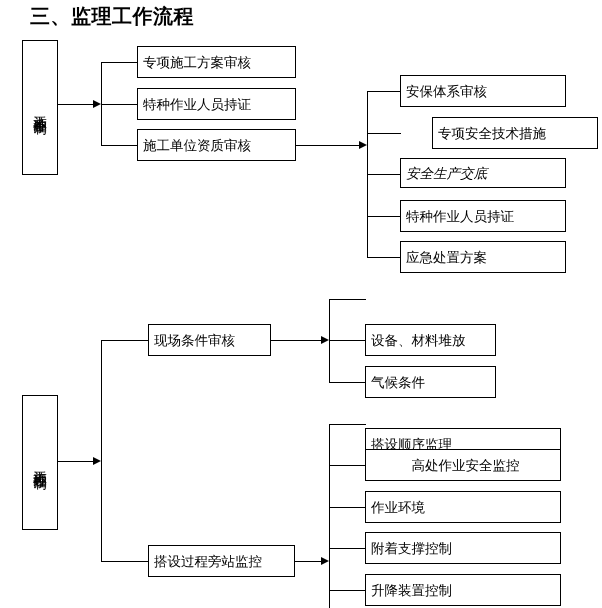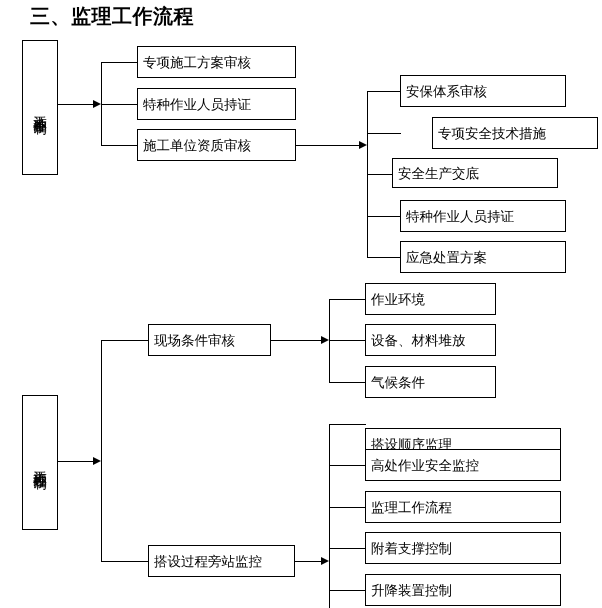--- a/index.html
+++ b/index.html
@@ -117,21 +117,21 @@
   <div class="edge hline" style="left:367px; top:174px; width:34px;"></div>
   <div class="edge hline" style="left:367px; top:216px; width:34px;"></div>
   <div class="edge hline" style="left:367px; top:257px; width:34px;"></div>
 
   <div class="node h" style="left:400px; top:75px; width:166px; height:32px;">
     <span>安保体系审核</span>
   </div>
   <div class="node h" style="left:404px; top:117px; width:166px; height:32px;margin-left:28px;">
     <span>专项安全技术措施</span>
   </div>
-  <div class="node h" style="left:392px; top:158px; width:166px; height:30px;">
+  <div class="node h" style="left:400px; top:158px; width:166px; height:30px;font-style:italic;">
     <span>安全生产交底</span>
   </div>
   <div class="node h" style="left:400px; top:200px; width:166px; height:32px;align-items:center;">
     <span>特种作业人员持证</span>
   </div>
   <div class="node h" style="left:400px; top:241px; width:166px; height:32px;">
     <span>应急处置方案</span>
   </div>
 
   <div class="node v" style="left:22px; top:395px; width:36px; height:135px;">
@@ -155,23 +155,20 @@
 
   <div class="edge hline" style="left:271px; top:340px; width:52px;"></div>
   <div class="arrow" style="left:321px; top:336px;"></div>
 
   <div class="edge vline" style="left:329px; top:299px; width:1.4px; height:84px;"></div>
 
   <div class="edge hline" style="left:329px; top:299px; width:37px;"></div>
   <div class="edge hline" style="left:329px; top:340px; width:37px;"></div>
   <div class="edge hline" style="left:329px; top:382px; width:37px;"></div>
 
-  <div class="node h" style="left:365px; top:283px; width:131px; height:32px;">
-    <span>作业环境</span>
-  </div>
   <div class="node h" style="left:365px; top:324px; width:131px; height:32px;">
     <span>设备、材料堆放</span>
   </div>
   <div class="node h" style="left:365px; top:366px; width:131px; height:32px;">
     <span>气候条件</span>
   </div>
 
   <div class="edge hline" style="left:295px; top:561px; width:28px;"></div>
   <div class="arrow" style="left:321px; top:557px;"></div>
 
@@ -179,25 +176,25 @@
 
   <div class="edge hline" style="left:329px; top:424px; width:37px;"></div>
   <div class="edge hline" style="left:329px; top:465px; width:37px;"></div>
   <div class="edge hline" style="left:329px; top:507px; width:37px;"></div>
   <div class="edge hline" style="left:329px; top:548px; width:37px;"></div>
   <div class="edge hline" style="left:329px; top:590px; width:37px;"></div>
 
   <div class="node h" style="left:365px; top:392px; width:196px; height:32px;margin-top:36px;">
     <span>搭设顺序监理</span>
   </div>
-  <div class="node h" style="left:365px; top:449px; width:196px; height:32px;">
+  <div class="node h" style="left:365px; top:449px; width:196px; height:32px;justify-content:center;">
     <span>高处作业安全监控</span>
   </div>
   <div class="node h" style="left:365px; top:491px; width:196px; height:32px;">
-    <span>监理工作流程</span>
+    <span>作业环境</span>
   </div>
   <div class="node h" style="left:365px; top:532px; width:196px; height:32px;">
     <span>附着支撑控制</span>
   </div>
   <div class="node h" style="left:365px; top:574px; width:196px; height:32px;">
     <span>升降装置控制</span>
   </div>
 
 </div>
 

